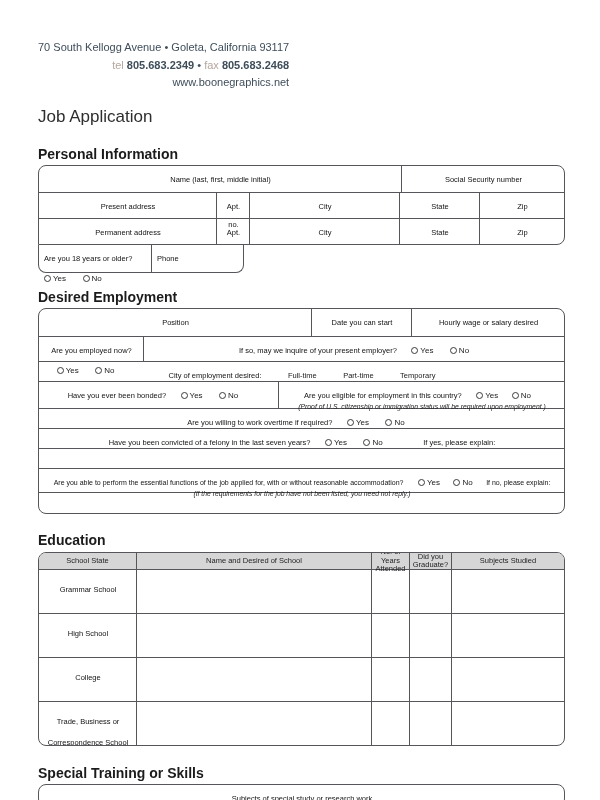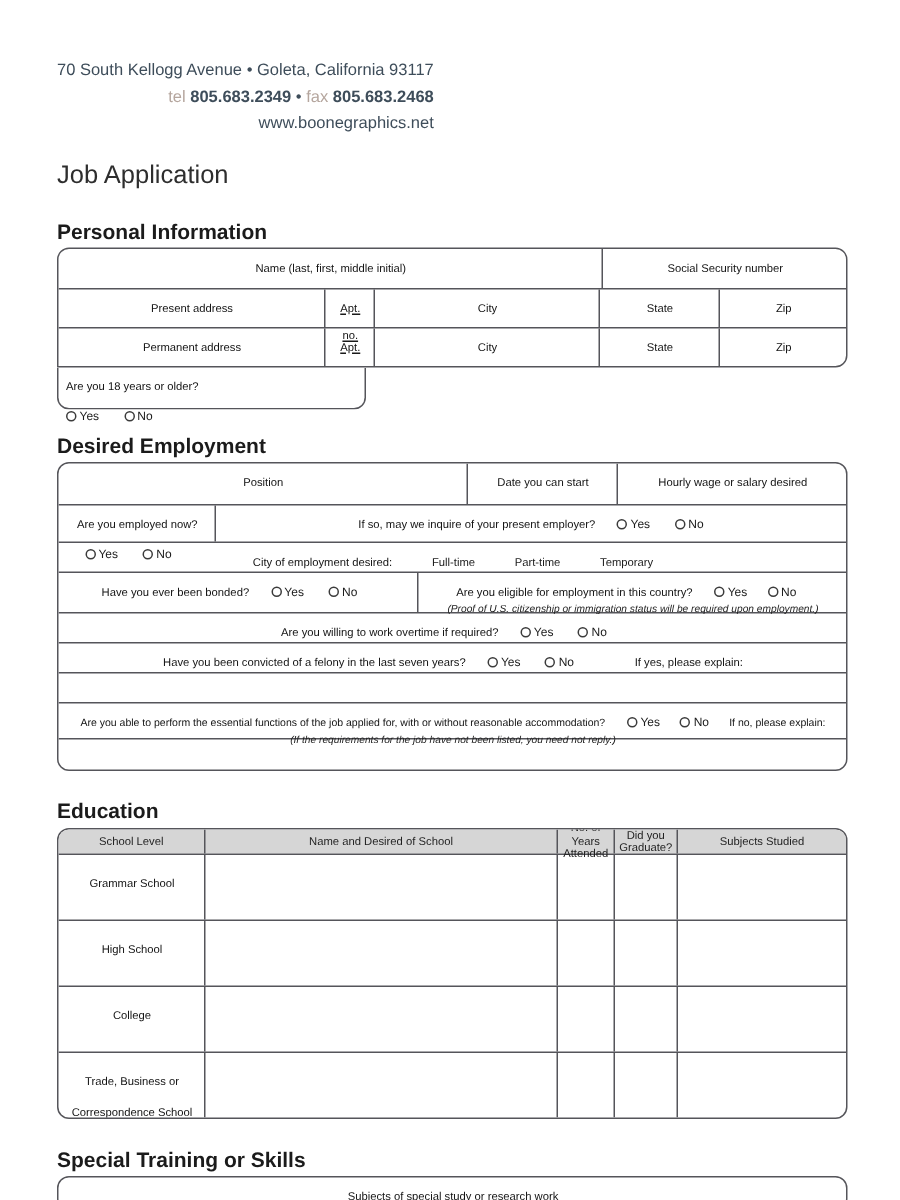--- a/index.html
+++ b/index.html
@@ -49,21 +49,21 @@
     border-radius:50%; margin-right:2px; vertical-align:-1px; background:#fff;
   }
   .rl { font-size:8px; margin-right:12px; }
   .rg { white-space:nowrap; }
   .rg-inline { margin-left:10px; }
   .rg-line2 { display:block; margin-top:2px; }
 
   
   .r-std { height:26px; }
   .w-name { width:362px; } .w-ssn { flex:1; }
-  .w-paddr { width:177px; } .w-apt { width:33px;text-decoration:underline; } .w-city { flex:1; }
+  .w-paddr { width:177px; } .w-apt { width:33px; } .w-city { flex:1; }
   .w-state { width:80px; } .w-zip { width:85px; }
   .per-box { border-radius:8px 8px 8px 0; }
   .sub-box {
     width:206px; display:flex; border:1px solid #55555a; border-top:none;
     border-radius:0 0 8px 8px; height:28px;
   }
   .w-age { width:112px; } .w-phone { flex:1; border-left:1px solid #55555a; }
 
   
   .e-r1 { height:27px; } .e-r2 { height:25px; } .e-r3 { height:20px; }
@@ -138,20 +138,21 @@
     </div>
   </div>
   <div class="sub-box">
     <div class="cell w-age">
       <span class="lbl">Are you 18 years or older?</span>
       <span class="rg rg-line2">
         <span class="radio"></span><span class="rl">Yes</span>
         <span class="radio"></span><span class="rl">No</span>
       </span>
     </div>
+    <div class="cell w-phone"><span class="lbl">Phone</span></div>
   </div>
 
   <h2 class="mt-emp">Desired Employment</h2>
   <div class="box">
     <div class="row e-r1">
       <div class="cell w-pos"><span class="lbl">Position</span></div>
       <div class="cell w-date"><span class="lbl">Date you can start</span></div>
       <div class="cell w-wage"><span class="lbl">Hourly wage or salary desired</span></div>
     </div>
     <div class="row e-r2">
@@ -230,21 +231,21 @@
     </div>
     <div class="row e-r9">
       <div class="cell" style="flex:1"></div>
     </div>
   </div>
 
   <h2 class="mt-edu">Education</h2>
   <div class="edu-box">
     <div class="row edu-h edu-header">
       <div class="cell edu-c1">
-          <span class="edu-hlbl">School Level</span>
+          <span class="edu-hlbl">School State</span>
         </div>
       <div class="cell edu-c2">
           <span class="edu-hlbl">Name and Desired of School</span>
         </div>
       <div class="cell edu-c3">
           <span class="edu-hlbl pre">No. of Years
 Attended</span>
         </div>
       <div class="cell edu-c4">
           <span class="edu-hlbl pre">Did you

